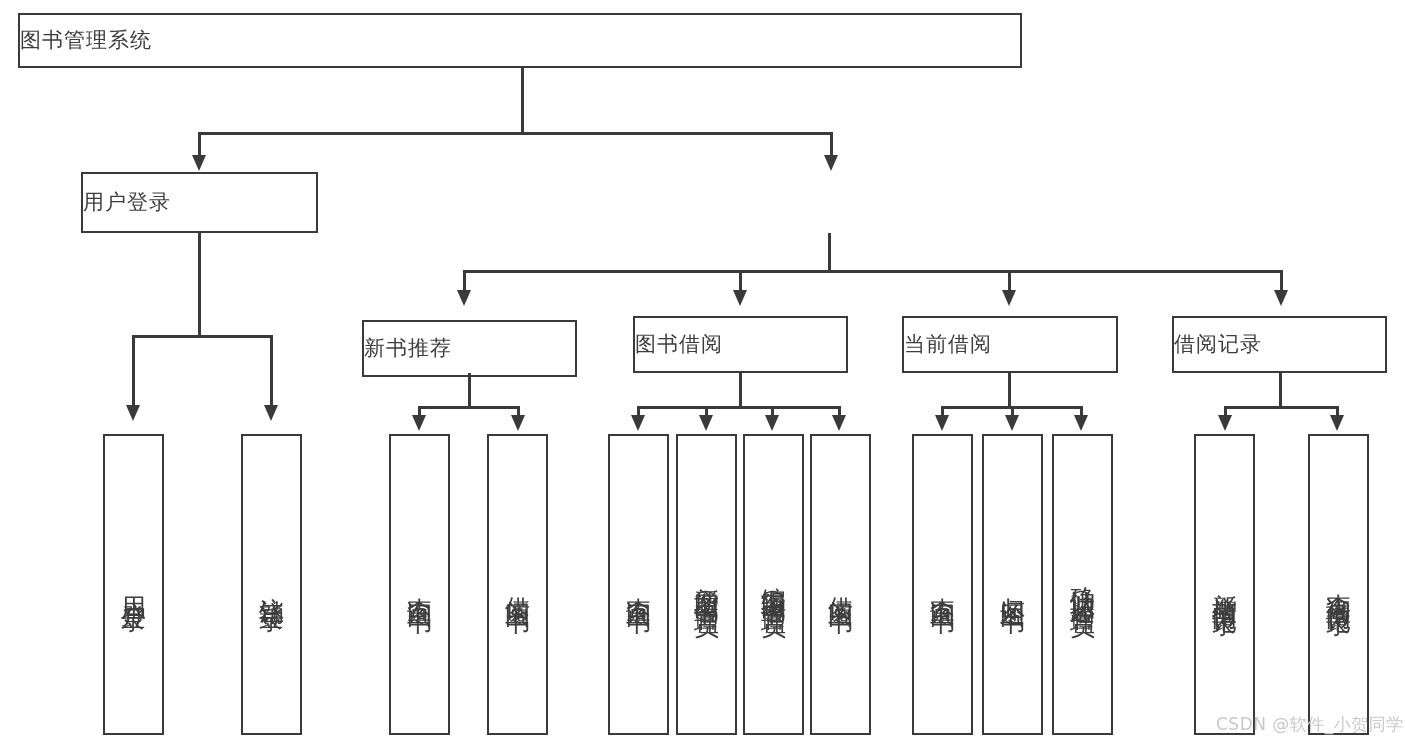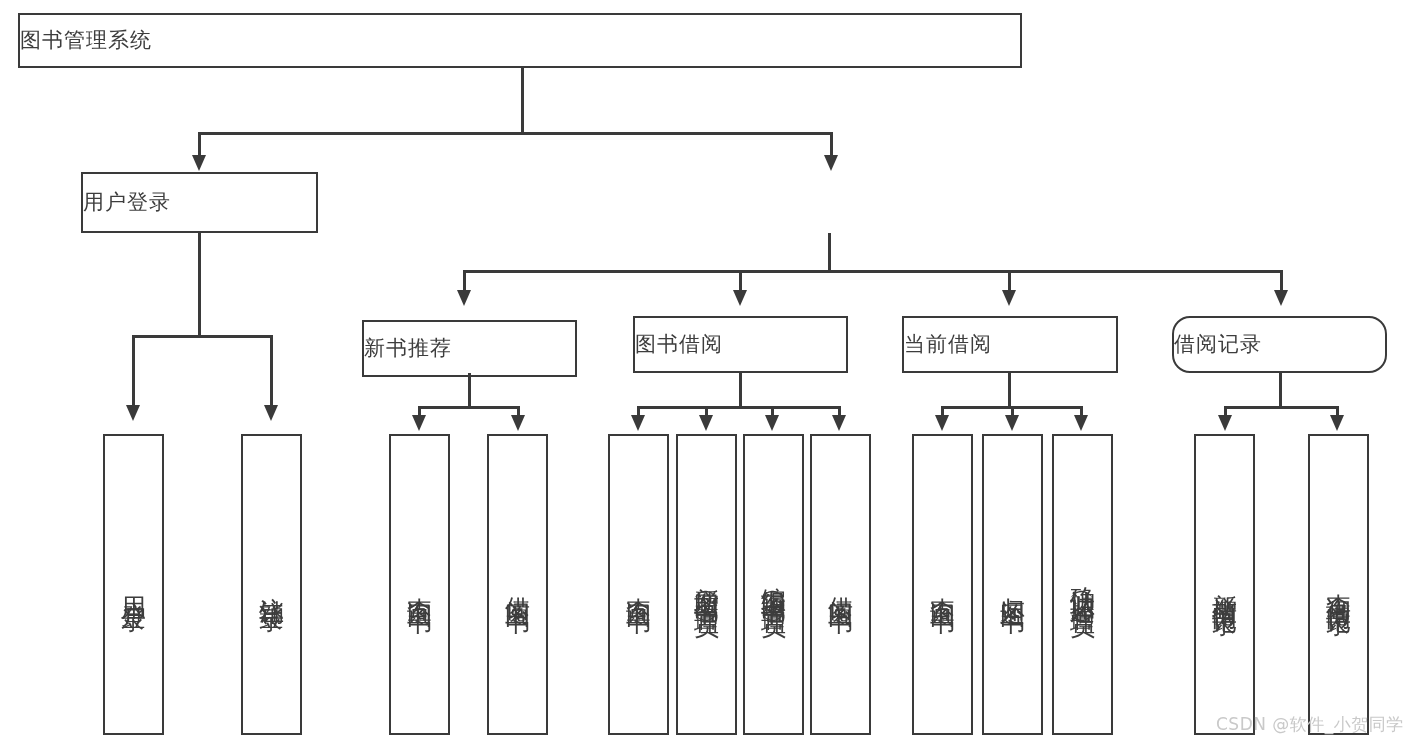--- a/index.html
+++ b/index.html
@@ -115,21 +115,21 @@
 
   <div class="node h" style="left:362px;top:300px;width:215px;height:57px;margin-top:20px;">
     <span class="lbl">新书推荐</span>
   </div>
   <div class="node h" style="left:902px;top:316px;width:216px;height:57px;">
     <span class="lbl">当前借阅</span>
   </div>
   <div class="node h" style="left:633px;top:316px;width:215px;height:57px;">
     <span class="lbl">图书借阅</span>
   </div>
-  <div class="node h" style="left:1172px;top:316px;width:215px;height:57px;border-radius:18px;">
+  <div class="node h" style="left:1172px;top:316px;width:215px;height:57px;">
     <span class="lbl">借阅记录</span>
   </div>
 
   <div class="ln v" style="left:468px;top:373px;width:2.5px;height:36px;"></div>
   <div class="ln h" style="left:418px;top:406px;width:102px;height:2.5px;"></div>
   <div class="ln v" style="left:418px;top:406px;width:2.5px;height:12px;"></div>
   <div class="arw" style="left:412px;top:415px;"></div>
   <div class="ln v" style="left:517px;top:406px;width:2.5px;height:12px;"></div>
   <div class="arw" style="left:511px;top:415px;"></div>
 

